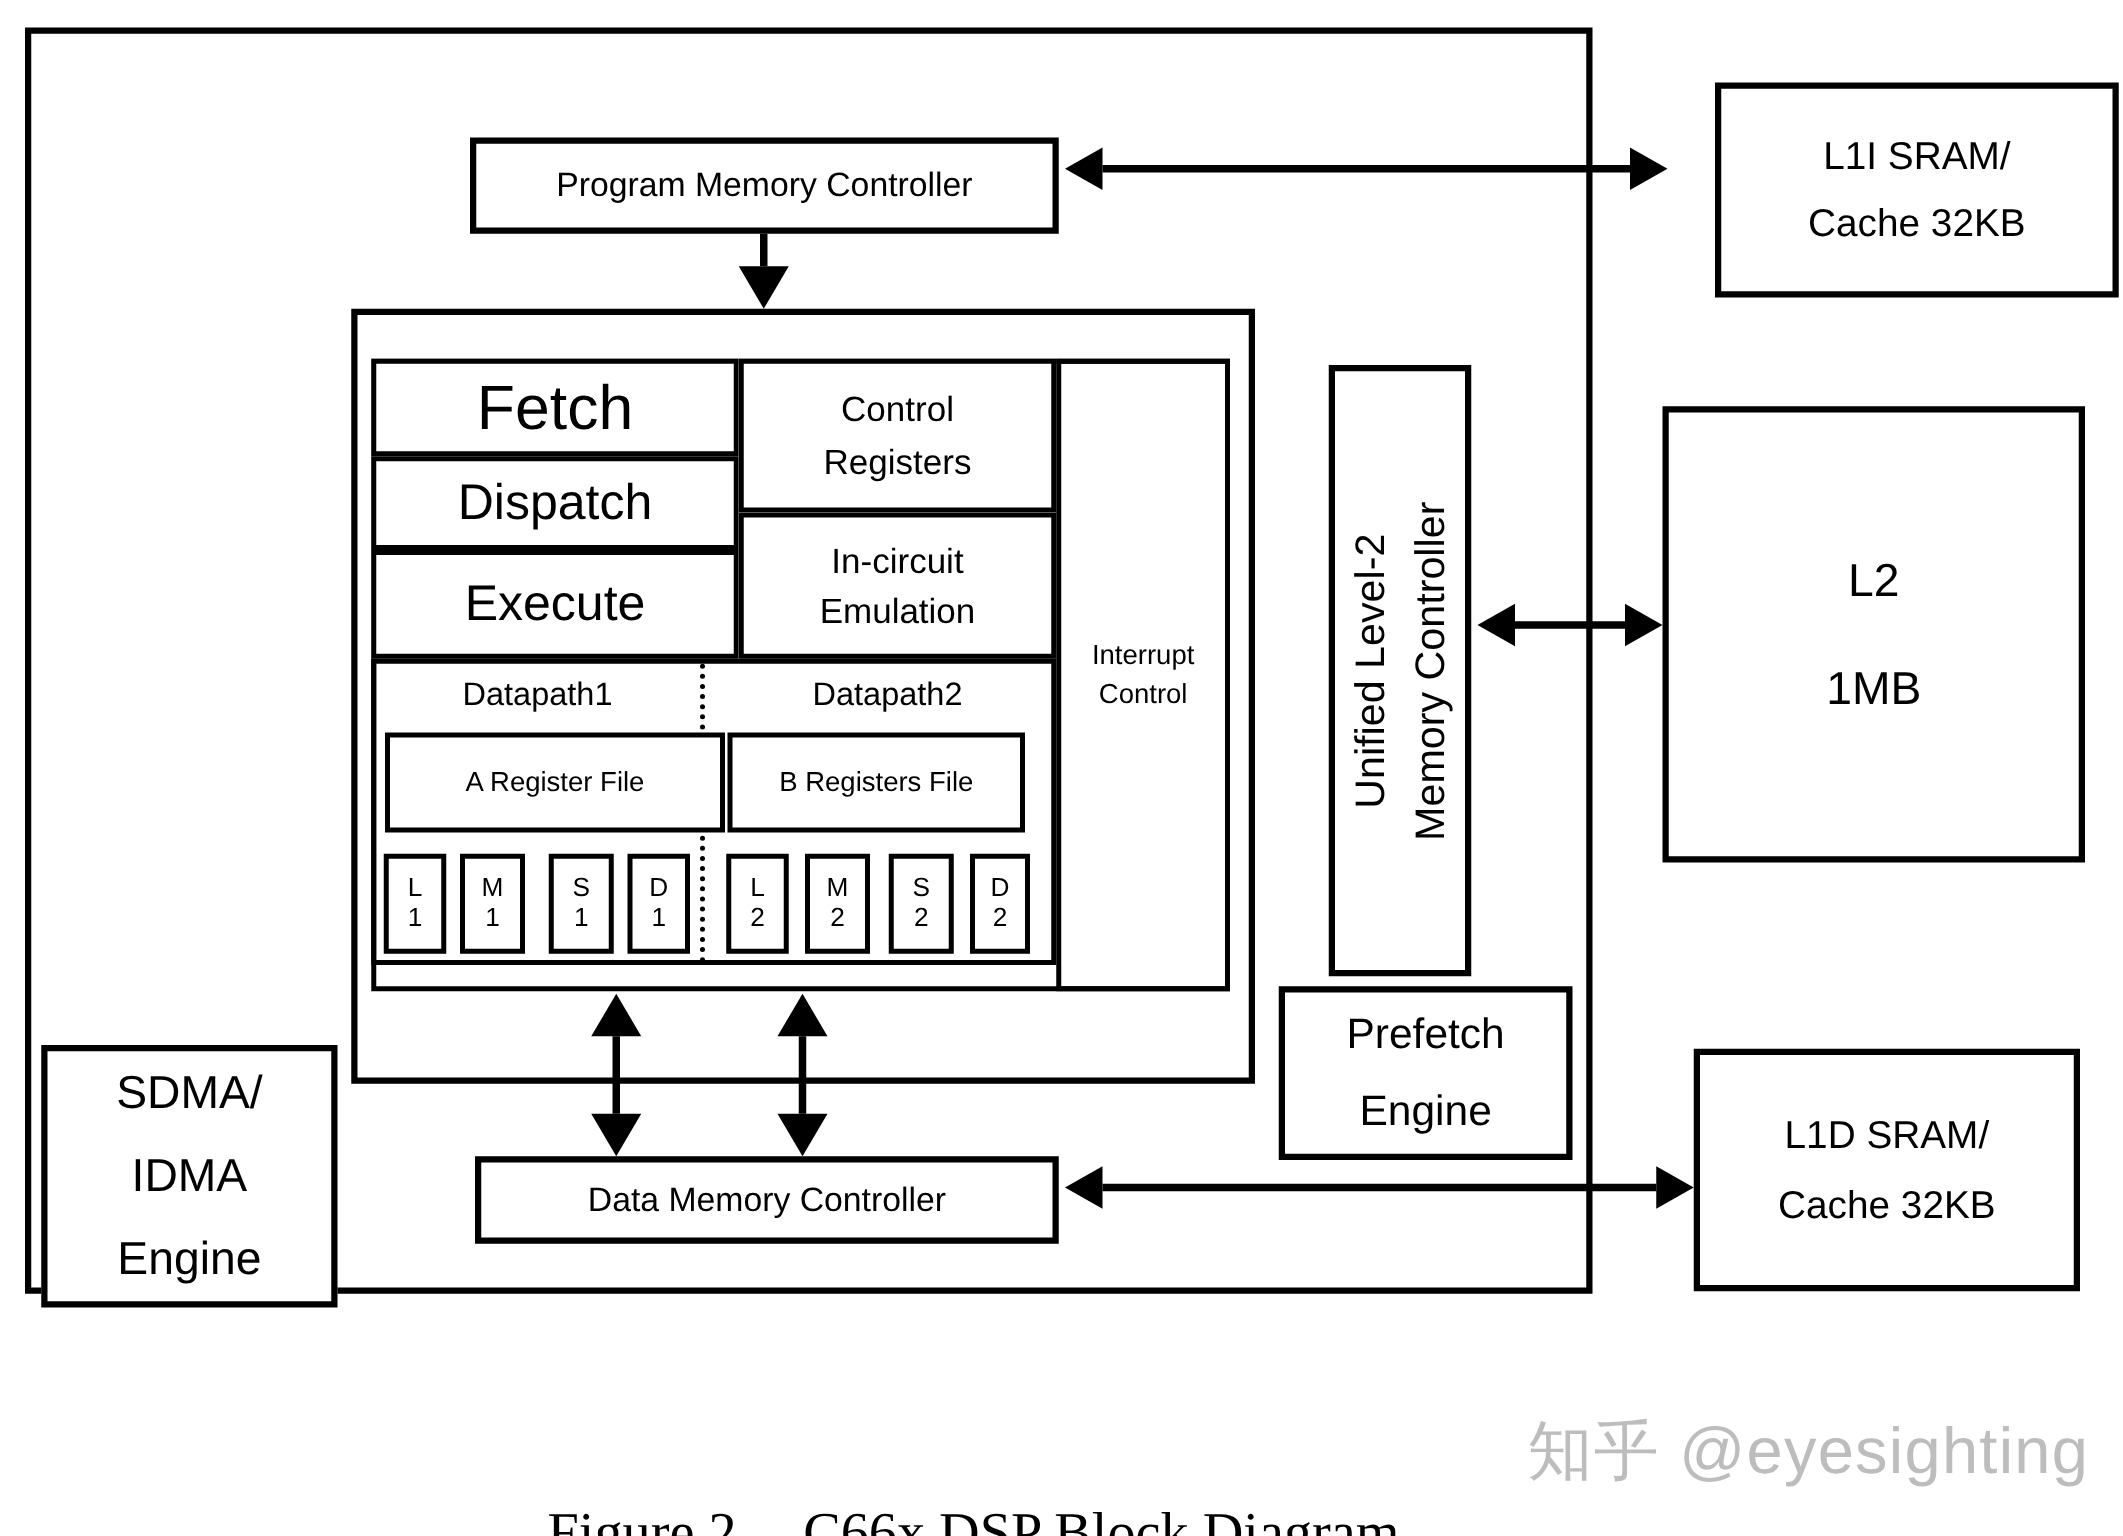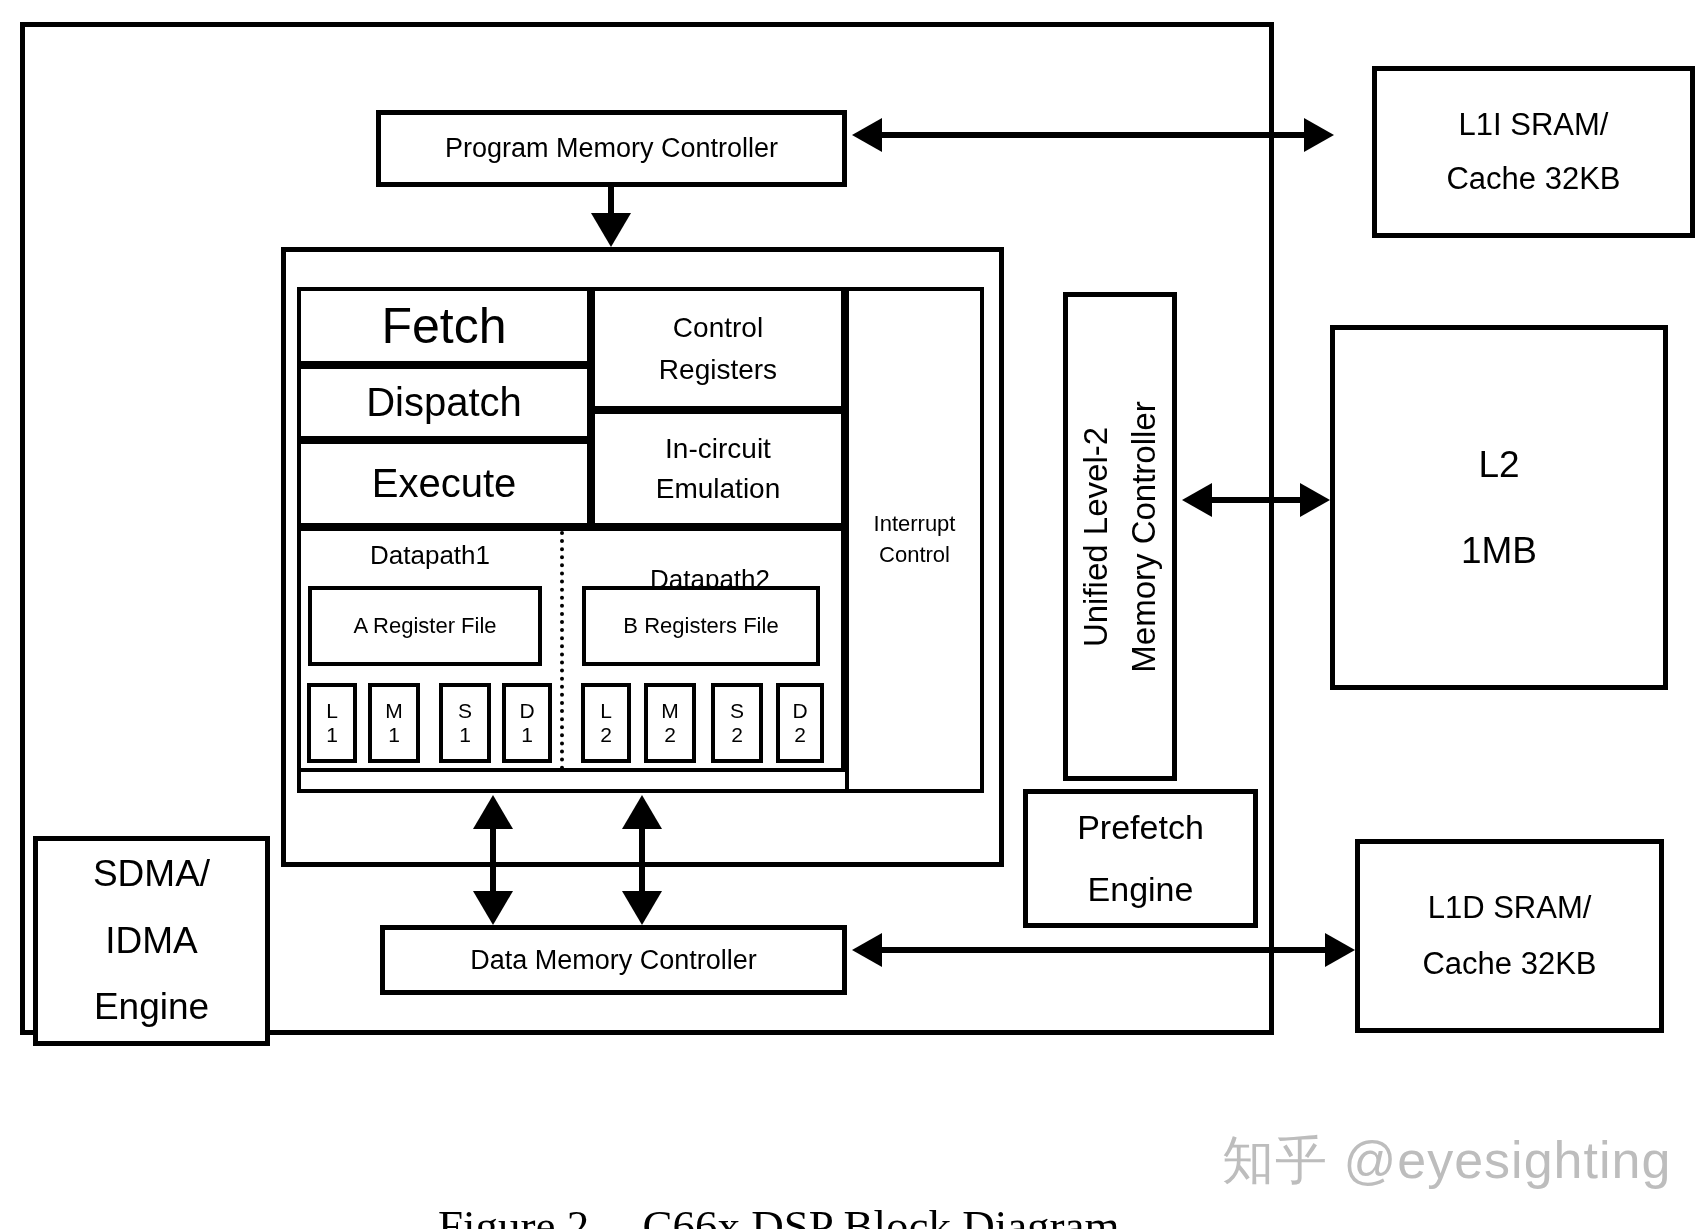--- a/index.html
+++ b/index.html
@@ -27,24 +27,24 @@
   #dispatch{ left:297px; top:365px; width:294px;  height:75px;  font-size:40px; }
   #execute { left:297px; top:440px; width:294px;  height:87px;  font-size:40px; }
   #ctrlreg { left:591px; top:287px; width:254px;  height:123px; font-size:28px; line-height:1.5; }
   #ice     { left:591px; top:410px; width:254px;  height:117px; font-size:28px; line-height:1.4; }
   #intc    { left:845px; top:287px; width:139px;  height:506px; font-size:22px; line-height:1.4;
              border-width:4px; background:transparent; }
   #dpbox   { left:297px; top:527px; width:548px;  height:245px; background:transparent; border-width:4px; }
   .dplabel { position:absolute; top:533px; height:44px; display:flex; align-items:center;
              justify-content:center; font-size:26px; z-index:2; }
   #dp1lab  { left:310px; width:240px; }
-  #dp2lab  { left:590px; width:240px;margin-top:24px; }
+  #dp2lab  { left:590px; width:240px; }
   #dotted  { position:absolute; left:560px; top:531px; width:0; height:239px;
              border-left:4px dotted #000; z-index:2; }
-  #arf     { left:308px; top:586px; width:234px; height:80px; font-size:22px;align-items:center; }
+  #arf     { left:308px; top:586px; width:272px; height:80px; font-size:22px;align-items:center; }
   #brf     { left:582px; top:586px; width:238px; height:80px; font-size:22px; }
   .unit    { position:absolute; top:683px; height:80px; background:#fff; border:4px solid #000;
              box-sizing:border-box; display:flex; flex-direction:column; align-items:center;
              justify-content:center; font-size:21px; line-height:1.15; z-index:2; }
   #u-l1{left:307px;width:50px;} #u-m1{left:368px;width:52px;} #u-s1{left:439px;width:52px;}
   #u-d1{left:502px;width:50px;} #u-l2{left:581px;width:50px;} #u-m2{left:644px;width:52px;}
   #u-s2{left:711px;width:52px;} #u-d2{left:776px;width:48px;}
 
   
   #umc     { left:1063px;top:292px; width:114px;  height:489px; }

